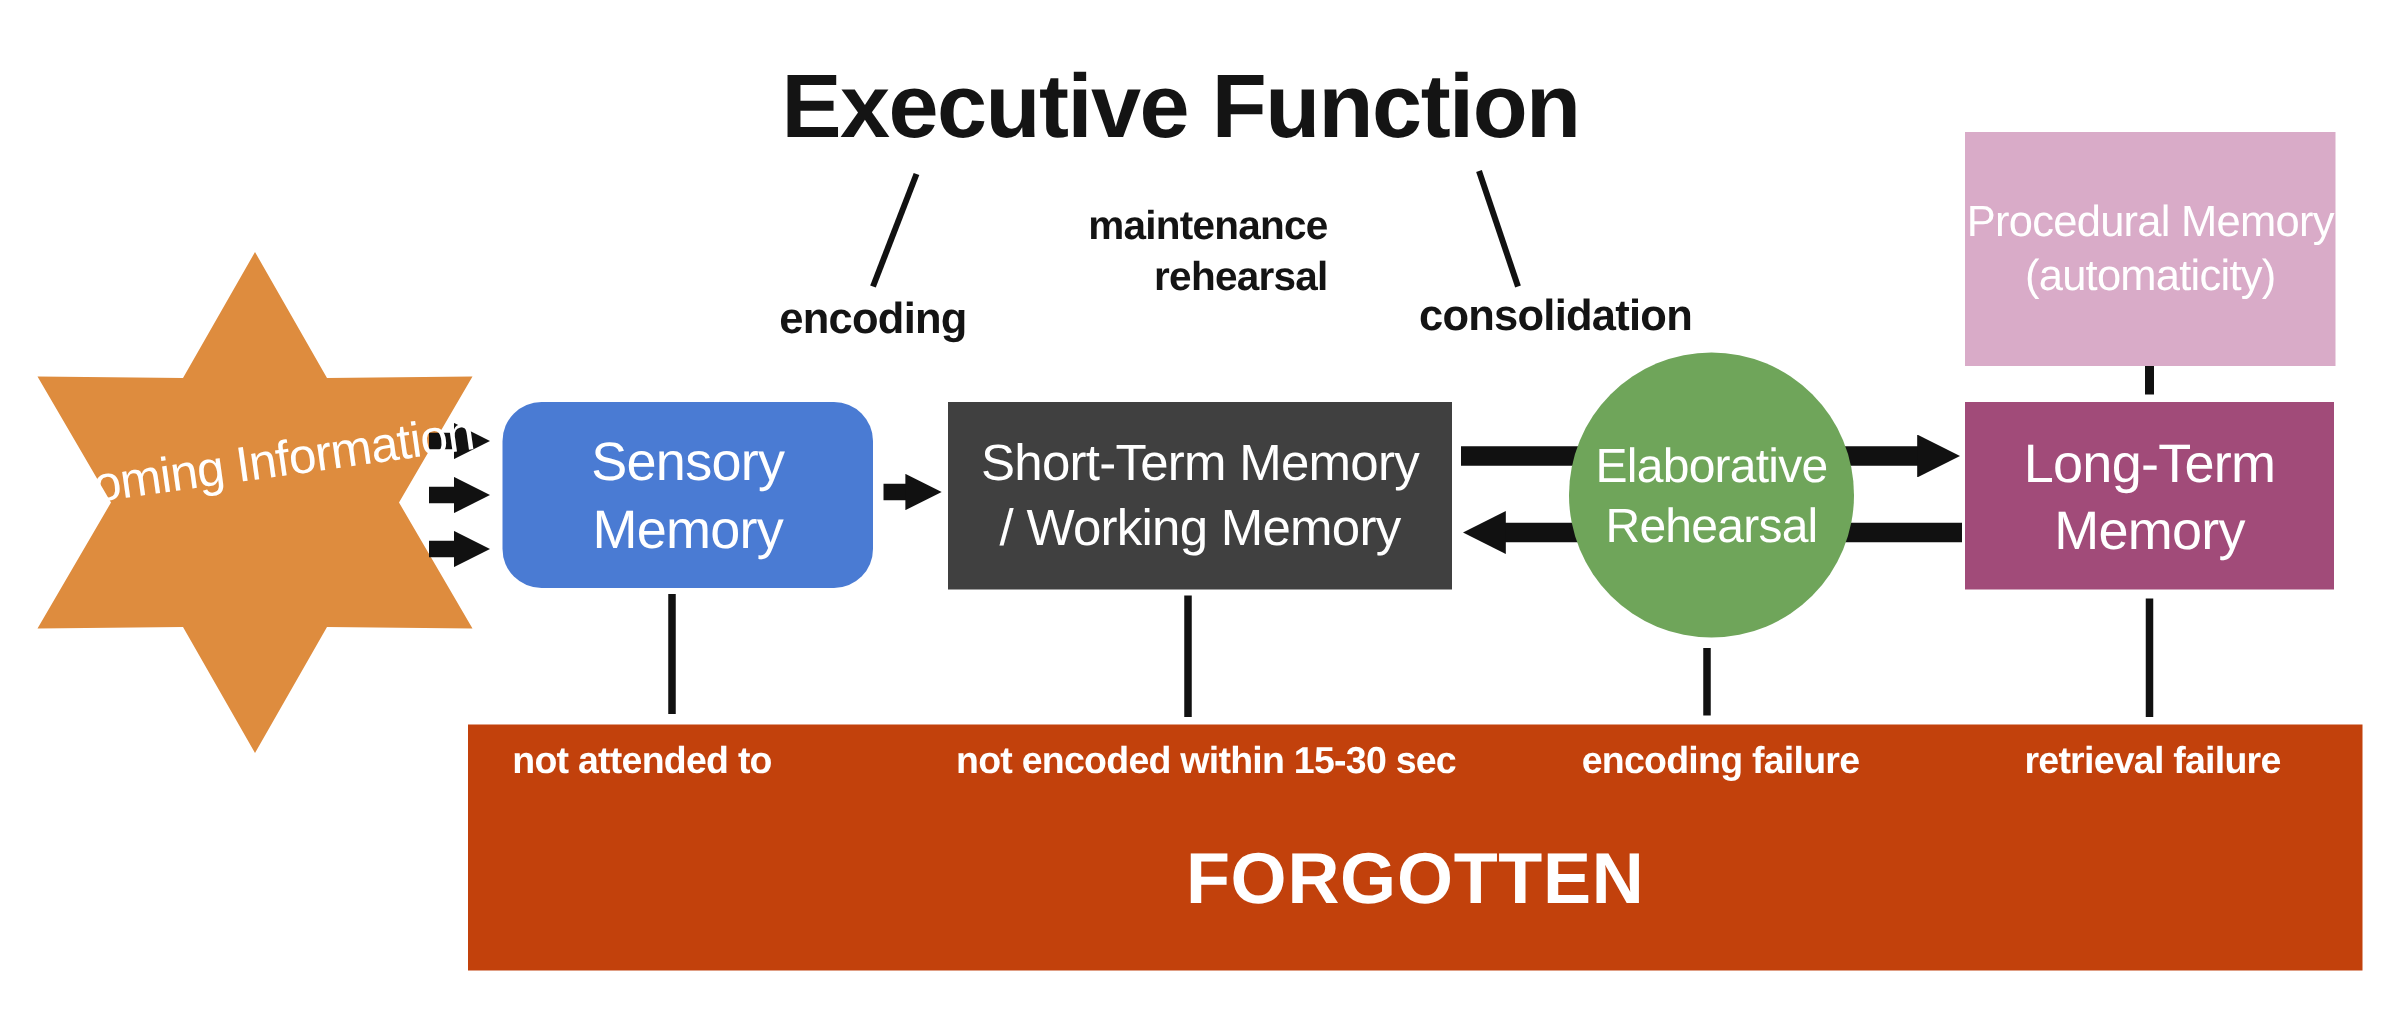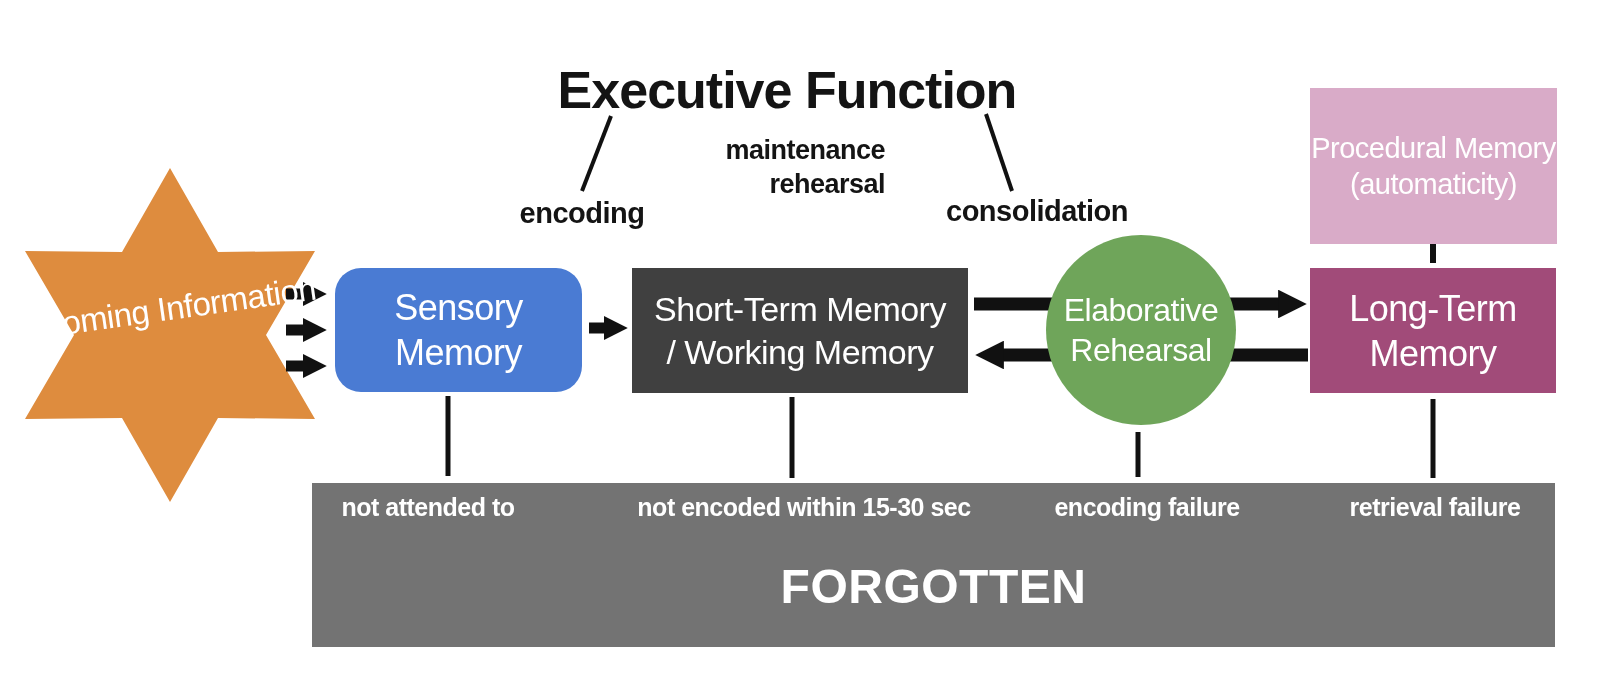--- a/index.html
+++ b/index.html
@@ -4,21 +4,21 @@
 <style>
   html,body{margin:0;padding:0;background:#fff;}
   #stage{
     position:relative;width:1600px;height:679px;background:#ffffff;
     font-family:"Liberation Sans",sans-serif;overflow:hidden;
   }
   #connectors{position:absolute;left:0;top:0;width:1600px;height:679px;z-index:0;}
   .conn{stroke:#111111;fill:none;}
   .title{
     position:absolute;left:787px;top:36px;transform:translateX(-50%);
-    font-size:52px;font-weight:bold;color:#141414;letter-spacing:-1px;white-space:nowrap;z-index:3;margin-top:24px;
+    font-size:60px;font-weight:bold;color:#141414;letter-spacing:-1px;white-space:nowrap;z-index:3;
   }
   .proc-label{
     position:absolute;transform:translateX(-50%);color:#141414;
     font-size:29px;font-weight:bold;letter-spacing:-0.5px;text-align:right;z-index:3;white-space:nowrap;
   }
   .proc-label.wrap{white-space:normal;width:190px;font-size:27px;line-height:1.25;}
   .node{
     position:absolute;display:flex;flex-direction:column;align-items:center;justify-content:center;
     color:#ffffff;text-align:center;line-height:1.25;z-index:2;letter-spacing:-0.5px;
   }
@@ -110,21 +110,21 @@
   <div class="node box-ltm" style="background: rgb(161, 75, 121);">
     <span>Long-Term</span>
     <span>Memory</span>
   </div>
 
   <div class="node box-proc" style="background: rgb(217, 171, 200);">
     <span>Procedural Memory</span>
     <span>(automaticity)</span>
   </div>
 
-  <div class="forgotten" style="background: #737373;">
+  <div class="forgotten" style="background: #c2410c; padding-left: 20px;">
     <span class="cause c0">not attended to</span>
     <span class="cause c1">not encoded within 15-30 sec</span>
     <span class="cause c2">encoding failure</span>
     <span class="cause c3">retrieval failure</span>
     <div class="forgotten-title">FORGOTTEN</div>
   </div>
 
 </div>
 
 </body></html>

